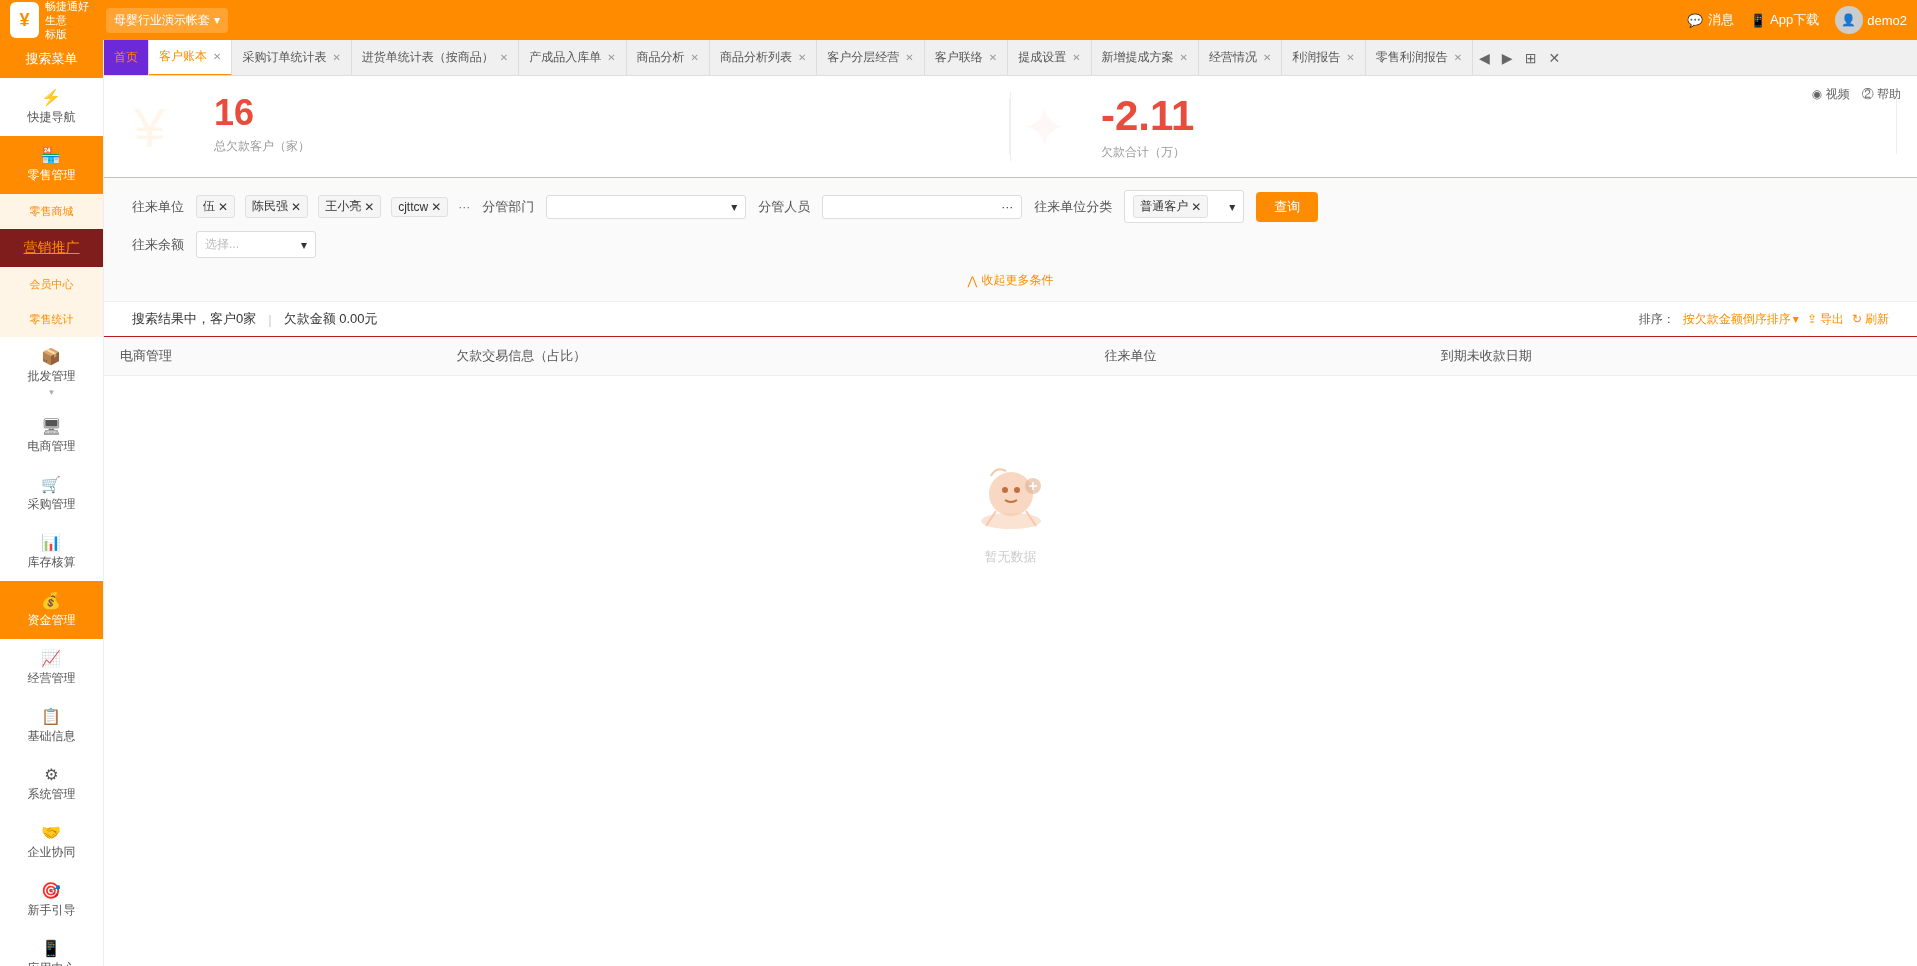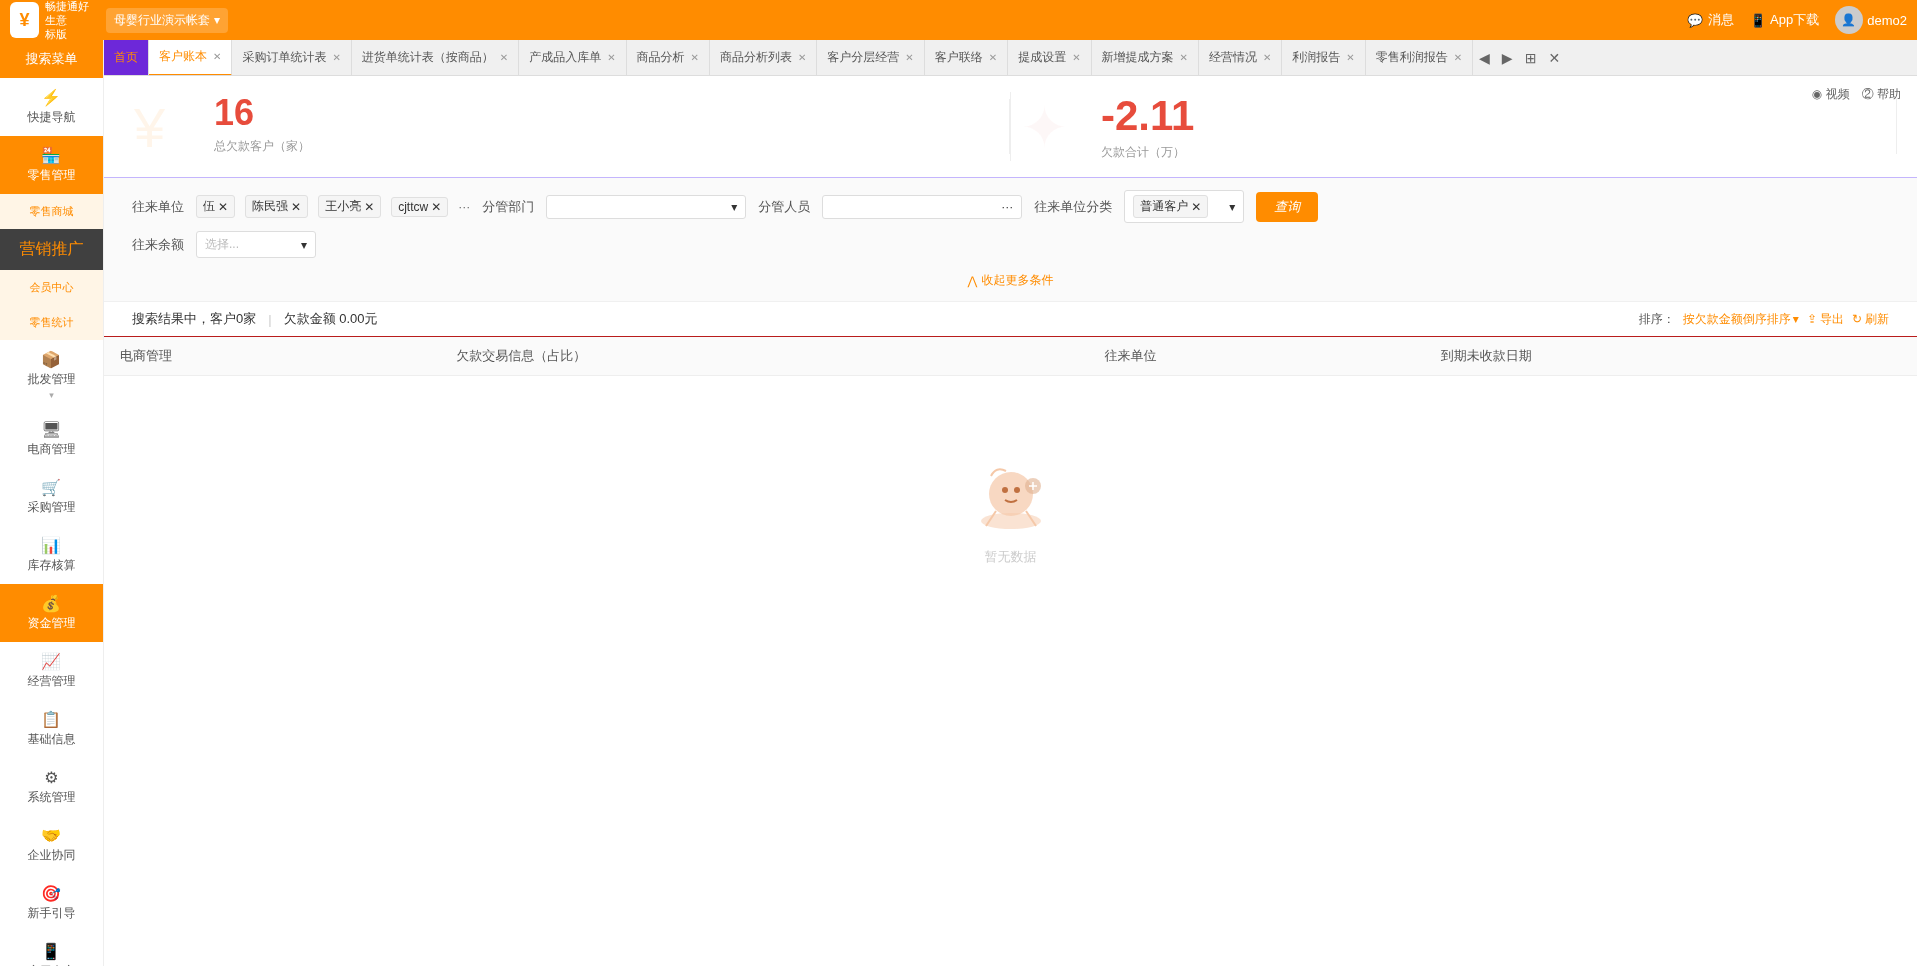--- a/index.html
+++ b/index.html
@@ -72,21 +72,21 @@
     .data-table th { padding: 10px 16px; text-align: left; font-size: 13px; font-weight: normal; color: #555; border-bottom: 1px solid #eee; background: #fafafa; }
 
     
     .empty-state { display: flex; flex-direction: column; align-items: center; justify-content: center; padding: 80px 0; color: #ccc; font-size: 13px; }
     .empty-icon { width: 100px; height: 80px; margin-bottom: 12px; position: relative; }
     .empty-icon svg { width: 100%; height: 100%; }
 
     
     .tag-x { display: inline-flex; align-items: center; gap: 3px; background: #f5f5f5; border: 1px solid #e0e0e0; border-radius: 3px; padding: 2px 6px; font-size: 12px; color: #333; margin-right: 4px; }
 
-    .orange-btn { background: #ff8c00; color: white; border: none; border-radius: 4px; padding: 6px 18px; font-size: 13px; cursor: pointer; font-style: italic; }
+    .orange-btn { background: #ff8c00; color: white; border: none; border-radius: 4px; padding: 6px 18px; font-size: 13px; cursor: pointer; }
 
     .sidebar-divider { height: 1px; background: #eee; margin: 0 10px; }
   </style>
 </head>
 <body>
 
 <div class="app-container">
   <div class="top-bar">
     <div class="logo-area">
       <div class="logo-icon">¥</div>
@@ -127,21 +127,21 @@
       </div>
       <div class="sidebar-divider"></div>
 
       <div class="sidebar-item active">
         <span class="icon">🏪</span>
         <span>零售管理</span>
       </div>
       <div class="sidebar-item" style="font-size:11px;color:#ff8c00;background:#fff5e6;">
         <span>零售商城</span>
       </div>
-      <div class="sidebar-item" style="font-size:16px;color:#ff8c00;background:#404040;">
+      <div class="sidebar-item" style="font-size:14px;color:#ff8c00;background:#7f1d1d;text-decoration:underline;">
         <span>营销推广</span>
       </div>
       <div class="sidebar-item" style="font-size:11px;color:#ff8c00;background:#fff5e6;">
         <span>会员中心</span>
       </div>
       <div class="sidebar-item" style="font-size:11px;color:#ff8c00;background:#fff5e6;">
         <span>零售统计</span>
       </div>
       <div class="sidebar-divider"></div>
       <div class="sidebar-item">

